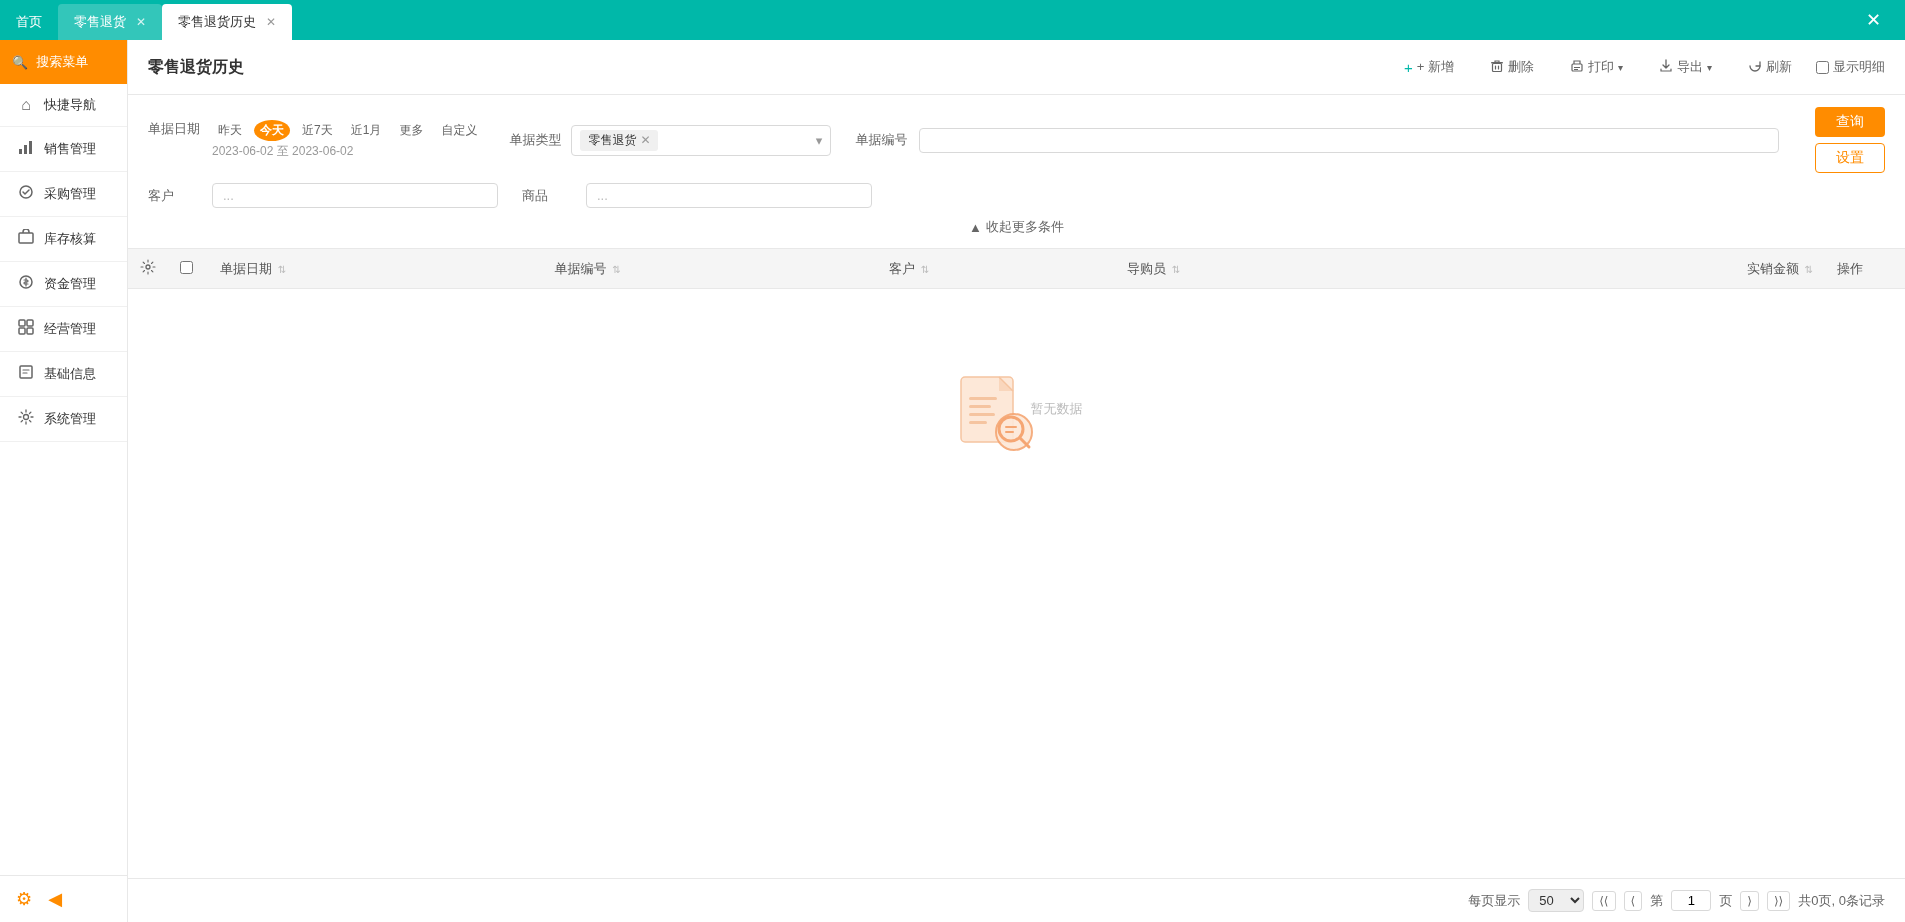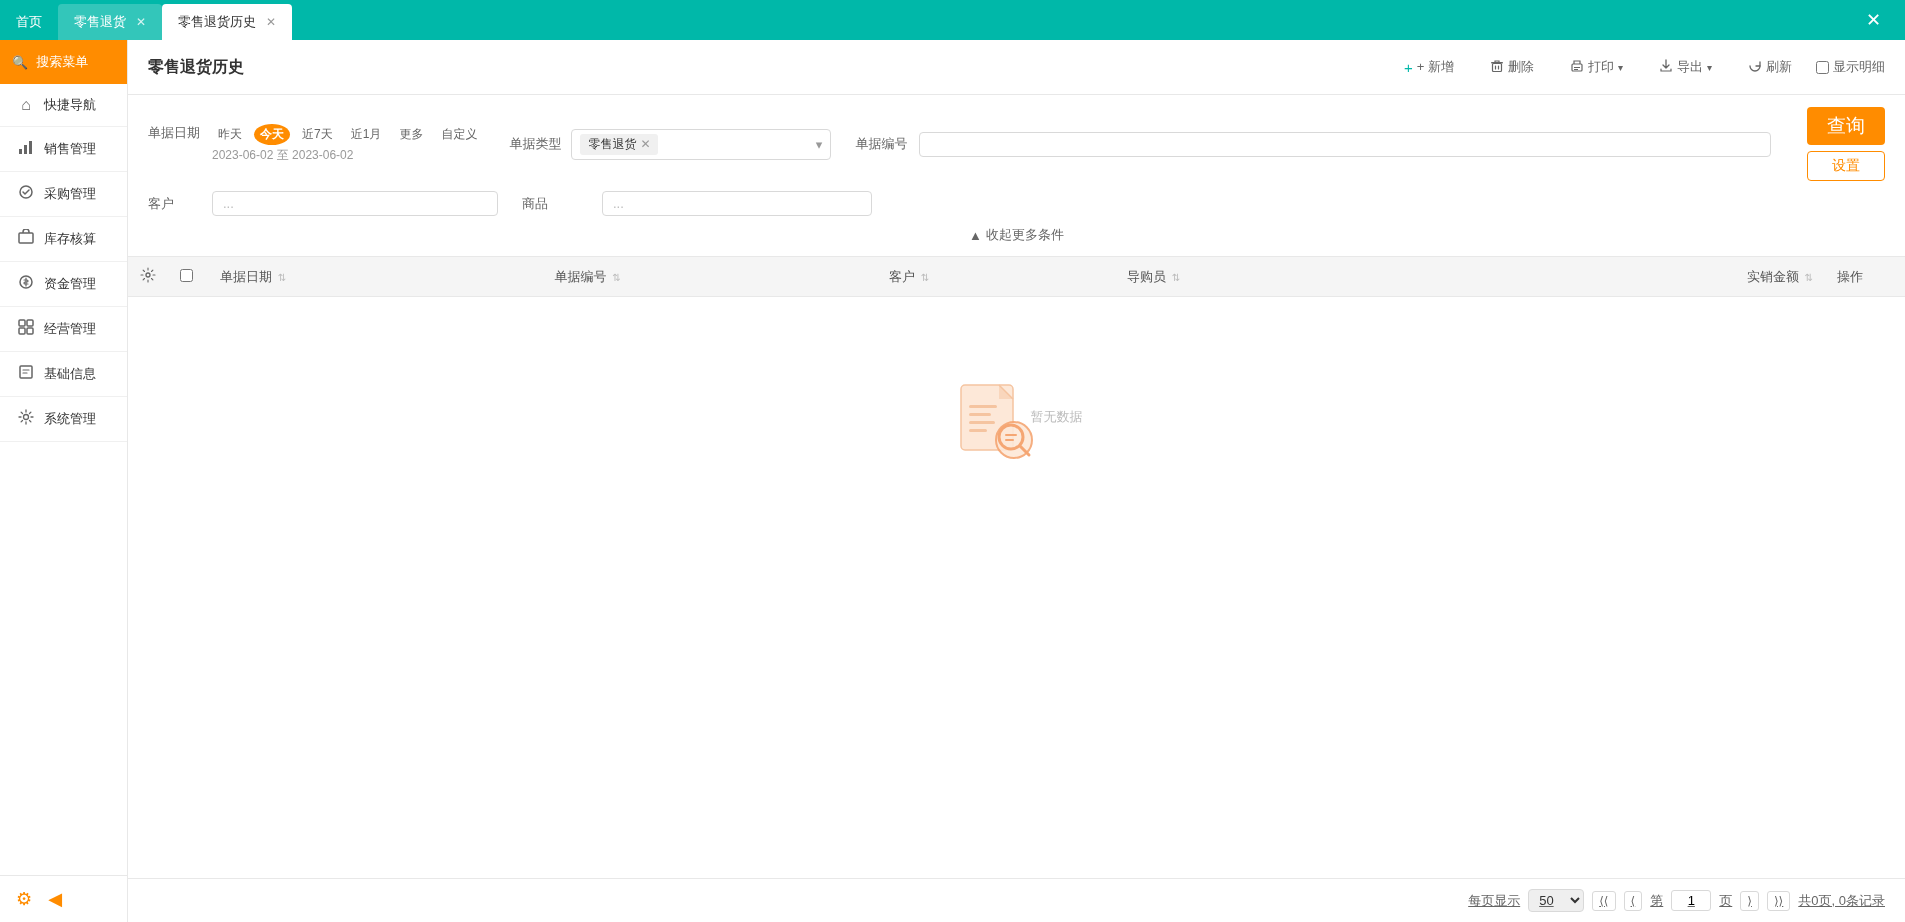--- a/index.html
+++ b/index.html
@@ -114,40 +114,40 @@
     
     .empty-state {
       display: flex; flex-direction: row; align-items: center; justify-content: center;
       padding: 80px 20px; color: #bbb; font-size: 14px;
     }
 
     
     .pagination-bar {
       display: flex; align-items: center; justify-content: flex-end;
       padding: 10px 20px; background: #fff; border-top: 1px solid #e8e8e8;
-      font-size: 13px; color: #666; gap: 8px; text-decoration: underline;
+      font-size: 13px; color: #666; gap: 8px;
     }
     .per-page-select {
       border: 1px solid #d9d9d9; border-radius: 4px; padding: 2px 6px;
       font-size: 13px; color: #333;
     }
     .page-nav-btn {
       border: 1px solid #d9d9d9; border-radius: 3px; padding: 2px 6px;
       font-size: 12px; cursor: pointer; background: #fff; color: #666;
     }
     .page-nav-btn:disabled { color: #ccc; cursor: default; }
     .page-input {
       border: 1px solid #d9d9d9; border-radius: 3px; width: 40px;
       text-align: center; font-size: 13px; padding: 2px 4px;
     }
 
     
     .btn-query {
       background: #ff8c00; color: #fff; border: none; border-radius: 4px;
-      padding: 6px 20px; font-size: 19px; cursor: pointer;
+      padding: 6px 20px; font-size: 14px; cursor: pointer;
     }
     .btn-setting {
       background: #fff; color: #ff8c00; border: 1px solid #ff8c00; border-radius: 4px;
       padding: 5px 20px; font-size: 14px; cursor: pointer;
     }
     .query-btns { display: flex; flex-direction: column; gap: 6px; margin-left: 12px; }
 
     
     .doc-illustration {
       position: relative; width: 80px; height: 80px;
@@ -357,21 +357,21 @@
         </div>
       </div>
 
       <div class="filter-row">
 
         <div style="display:flex;align-items:center;gap:8px;min-width:350px;">
           <span class="filter-label">客户</span>
           <input class="filter-input" type="text" placeholder="..." style="">
         </div>
 
-        <div style="display:flex;align-items:center;gap:24px;min-width:350px;">
+        <div style="display:flex;align-items:center;gap:8px;min-width:350px;">
           <span class="filter-label">商品</span>
           <input class="filter-input" type="text" placeholder="..." style="">
         </div>
       </div>
 
       <div style="text-align:center;">
         <div class="collapse-btn">
           <span>▲</span>
           <span>收起更多条件</span>
         </div>

